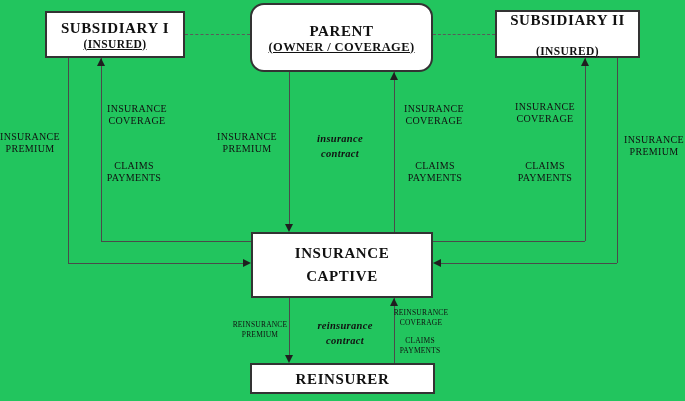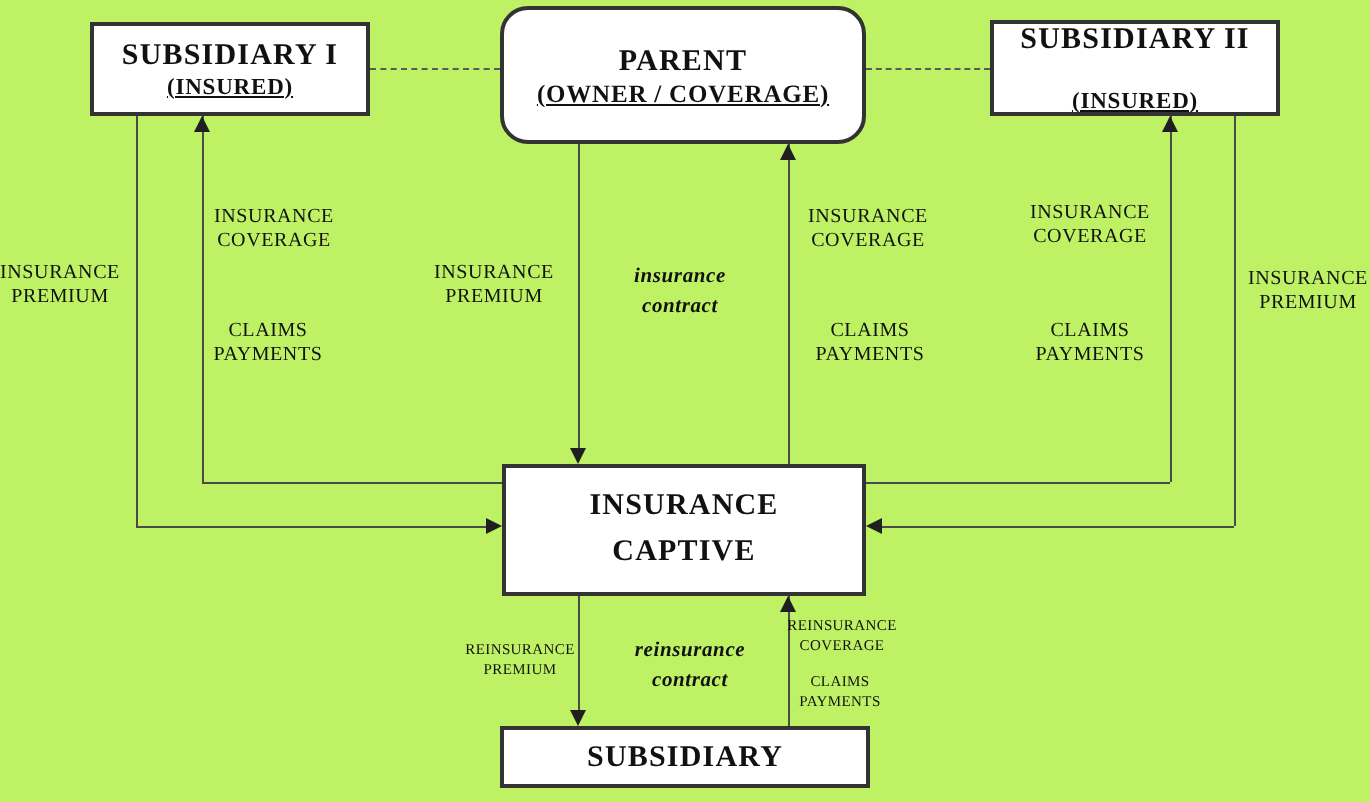--- a/index.html
+++ b/index.html
@@ -1,20 +1,20 @@
 <!DOCTYPE html>
 <html><head>
 <meta charset="utf-8">
 <style>
   html, body { margin: 0; padding: 0; background: #ffffff; }
   #stage {
     position: relative;
     width: 685px;
     height: 401px;
-    background: #bef264;
+    background: #22c55e;
     font-family: "Liberation Serif", "DejaVu Serif", serif;
     color: #111111;
     overflow: hidden;
   }
   
   .node {
     position: absolute;
     box-sizing: border-box;
     background: #ffffff;
     border: 2px solid #333333;
@@ -128,21 +128,21 @@
     <div class="node-title">SUBSIDIARY II</div>
     <div class="node-sub">(INSURED)</div>
   </div>
 
   <div class="node" id="captive-box" style="left:251px; top:232px; width:182px; height:66px;">
     <div class="node-title">INSURANCE
 CAPTIVE</div>
   </div>
 
   <div class="node" id="reinsurer-box" style="left:250px; top:363px; width:185px; height:31px;">
-    <div class="node-title">SUBSIDIARY</div>
+    <div class="node-title">REINSURER</div>
   </div>
 
   <div class="lbl" style="left:30px;  top:131px;">INSURANCE
 PREMIUM</div>
   <div class="lbl" style="left:137px; top:103px;">INSURANCE
 COVERAGE</div>
   <div class="lbl" style="left:134px; top:160px;">CLAIMS
 PAYMENTS</div>
 
   <div class="lbl" style="left:247px; top:131px;">INSURANCE

